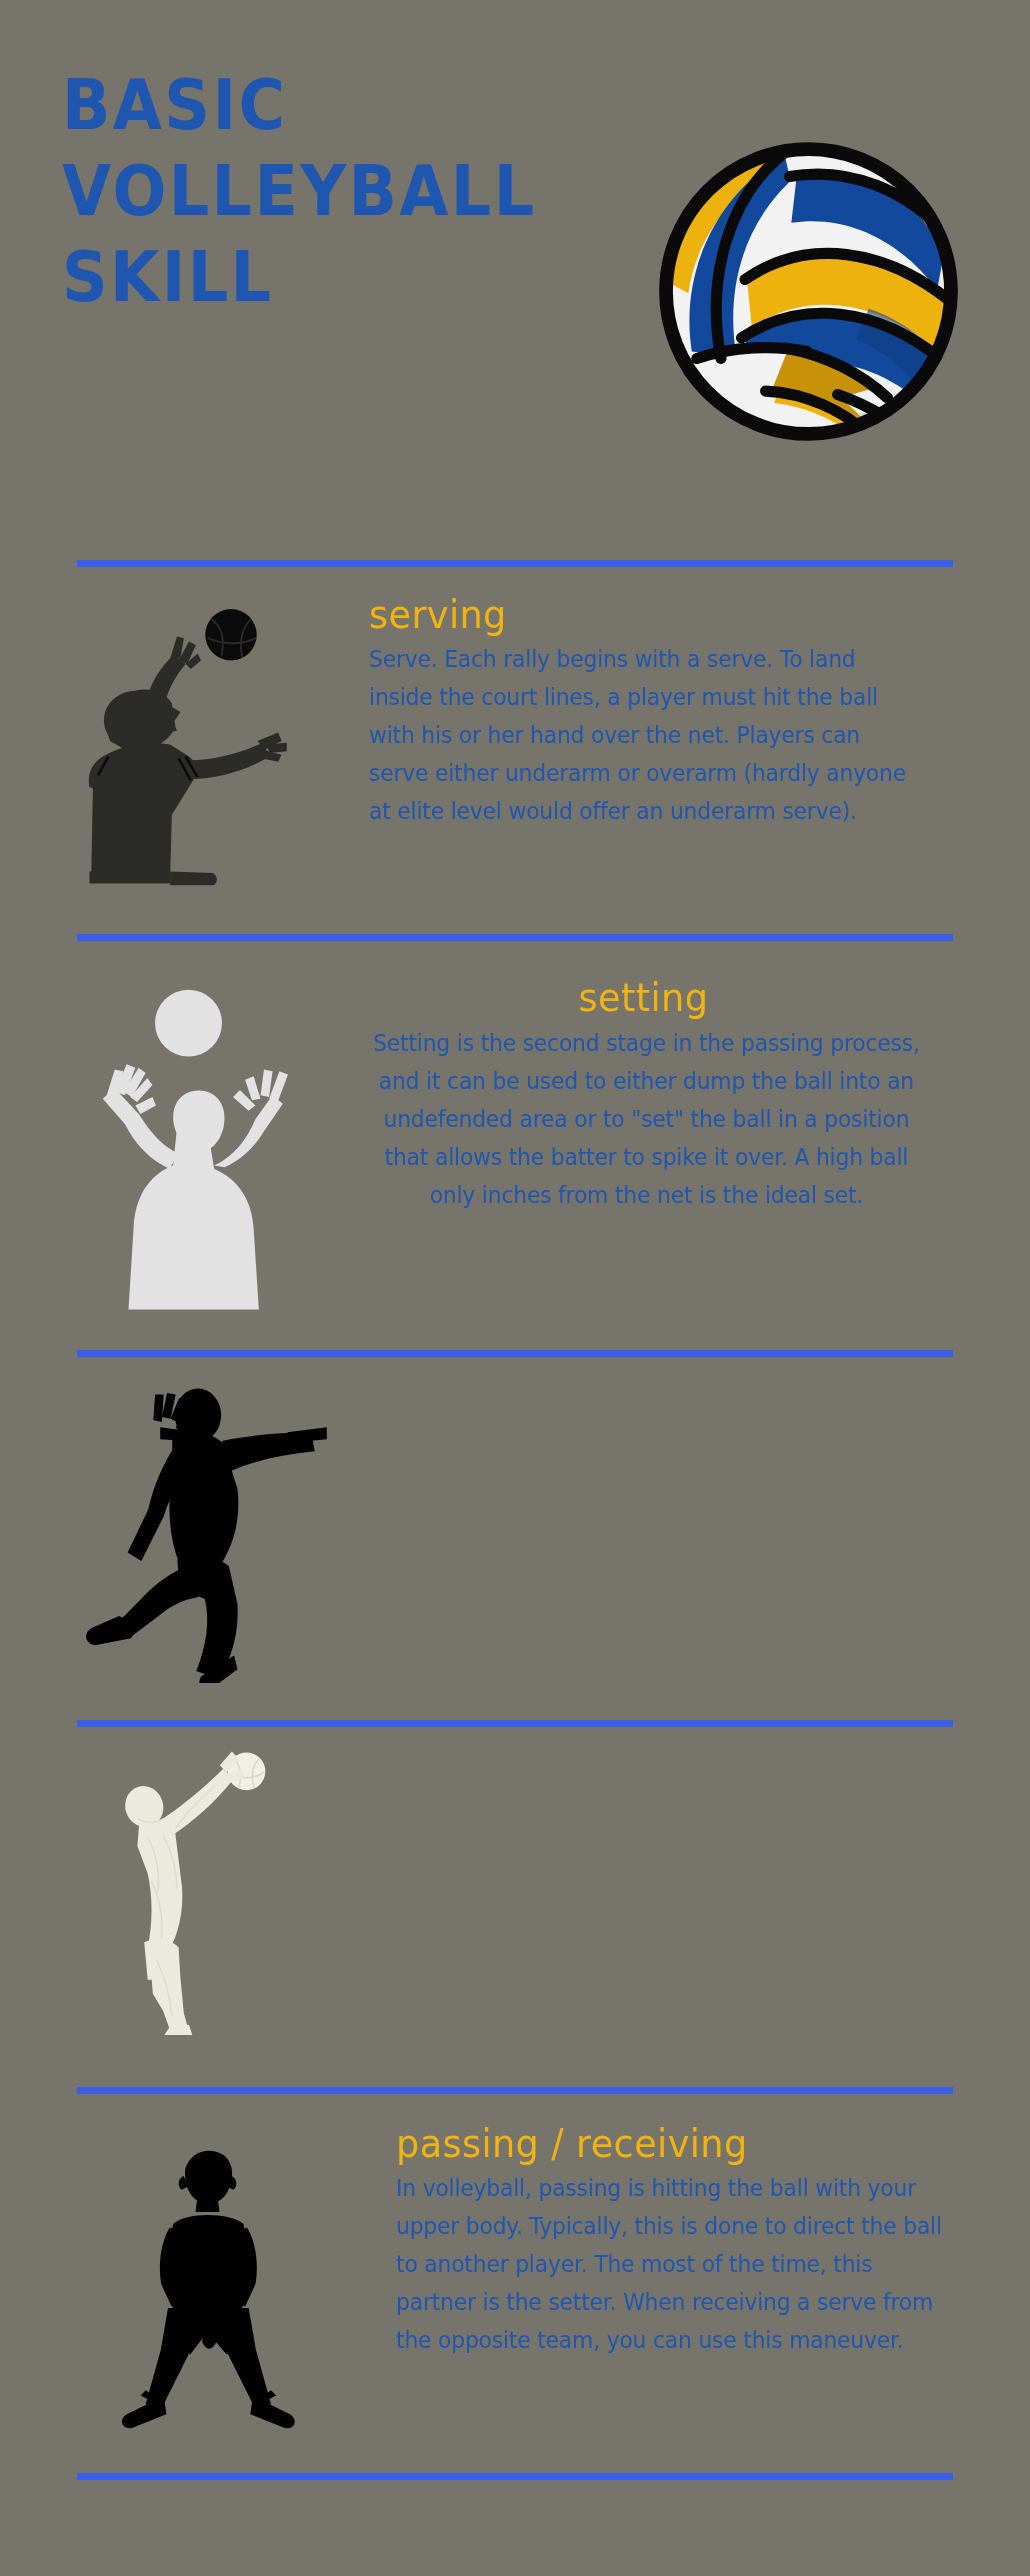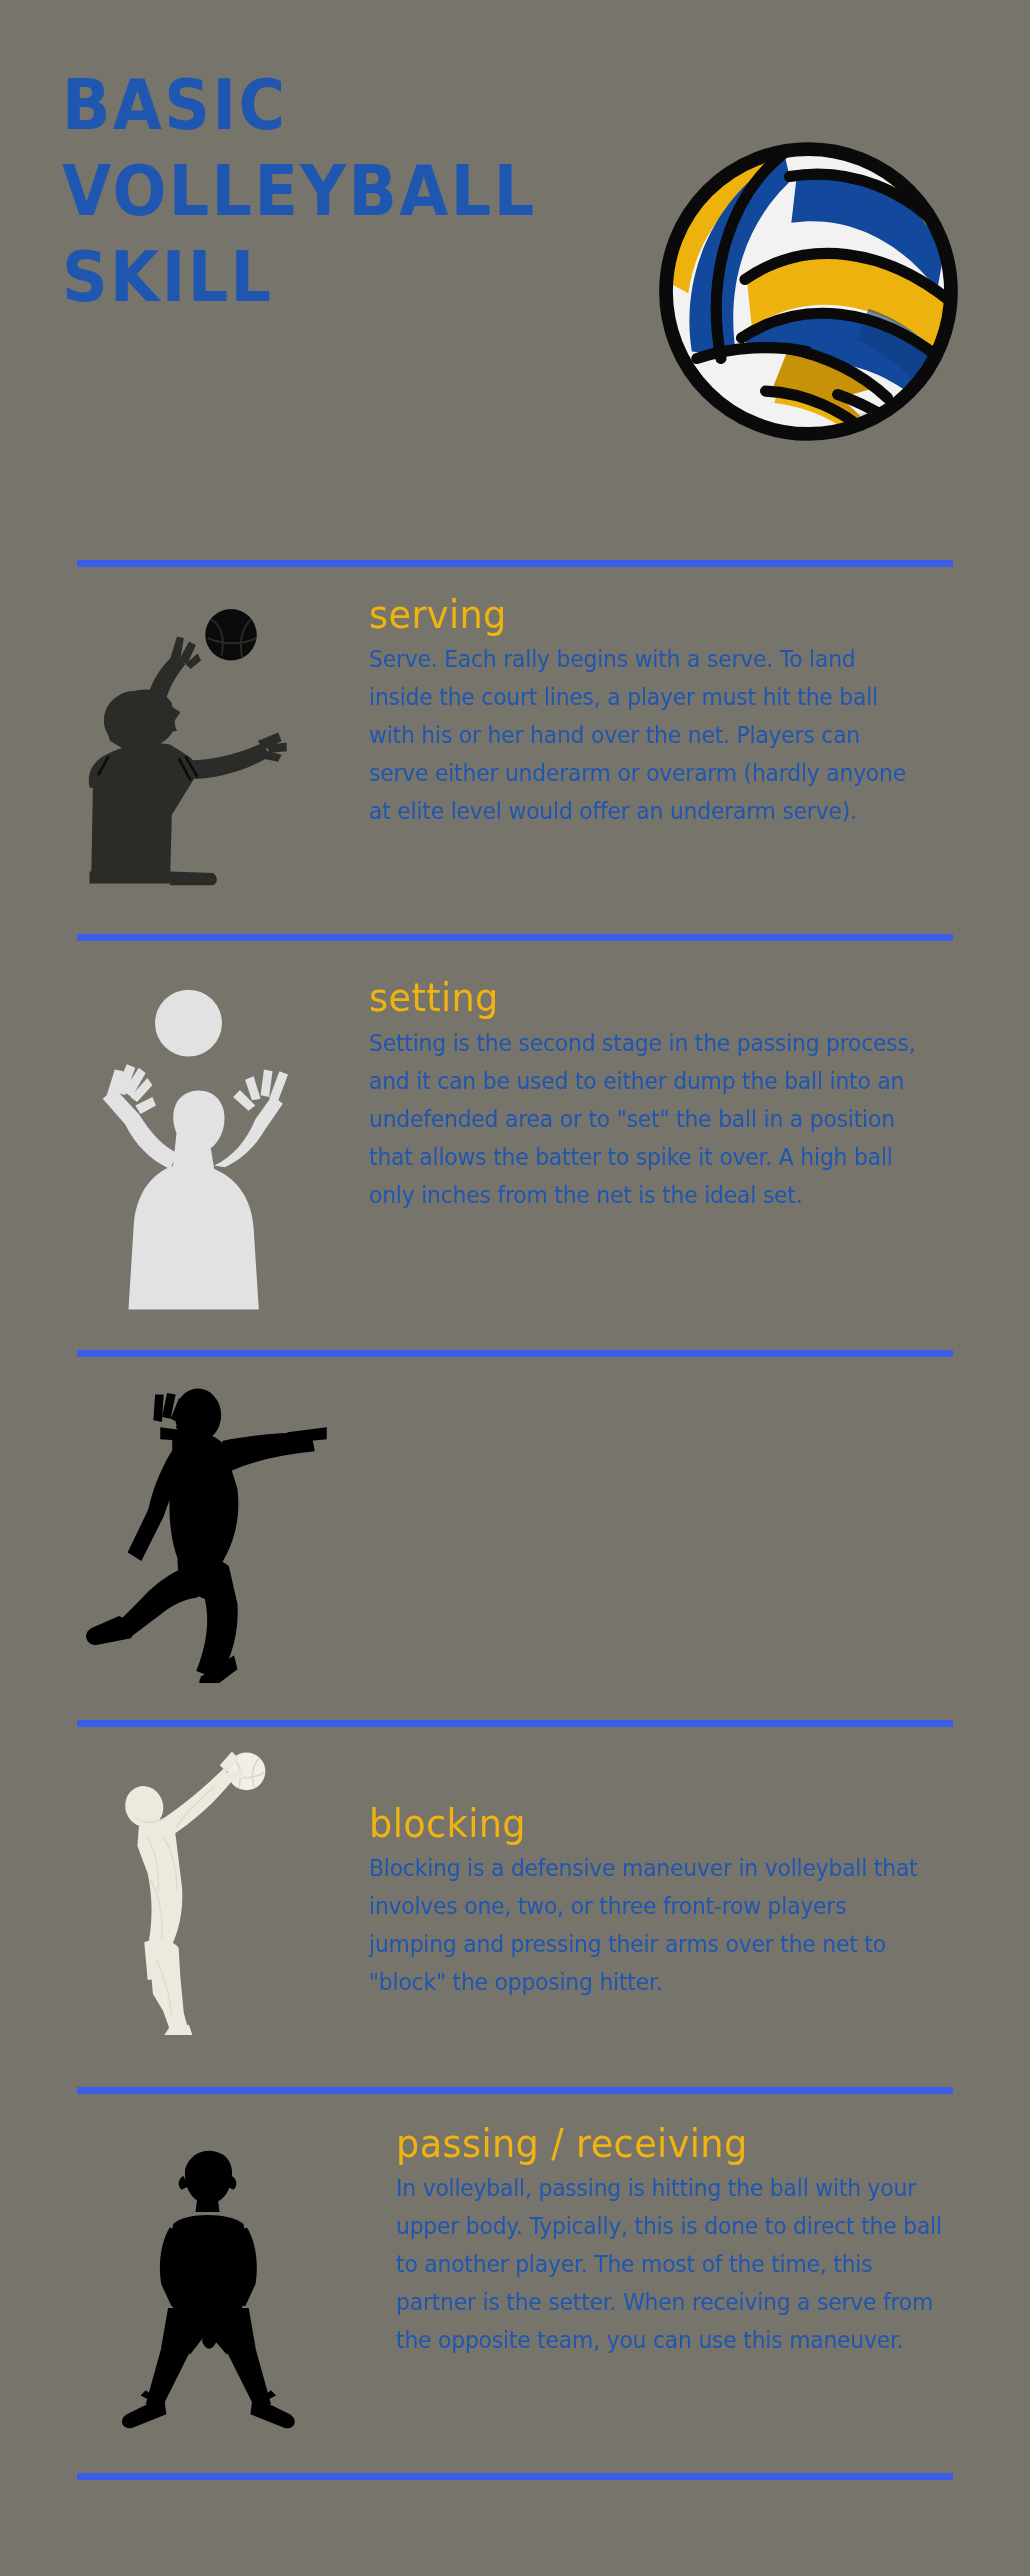--- a/index.html
+++ b/index.html
@@ -221,21 +221,21 @@
       </svg>
     </div>
     <div class="sec-text" style="top:0;">
       <h2 class="sec-heading">serving</h2>
       <p class="sec-body">Serve. Each rally begins with a serve. To land inside the court lines, a player must hit the ball with his or her hand over the net. Players can serve either underarm or overarm (hardly anyone at elite level would offer an underarm serve).</p>
     </div>
   </div>
 
   <div class="divider" style="top:934px;"></div>
 
-  <div class="section" style="top:970px; height:361px;">
+  <div class="section" style="top:970px; height:361px;text-align:center;">
     <div class="sec-figure" style="left:77px; top:0;">
       <svg viewBox="0 0 260 400" width="223" height="343" aria-hidden="true">
         <g fill="#e2e2e2">
 
           <circle cx="130" cy="62" r="39"></circle>
 
           <path d="M60 396 L 66 300 C 68 262 86 238 112 228 L 116 190 C 108 172 112 148 132 142 C 154 136 172 150 172 172 C 172 188 166 200 156 208 L 160 232 C 188 244 204 268 206 302 L 212 396 Z"></path>
 
           <path d="M108 232 C 86 222 68 204 56 180 L 30 150 L 44 138 L 72 168 C 86 190 100 206 118 214 Z"></path>
 
@@ -328,24 +328,20 @@
         <g fill="none" stroke="#ddd9c8" stroke-width="1.6" opacity="0.9">
           <path d="M52 110 C 62 128 66 150 64 174"></path>
           <path d="M70 108 C 80 126 86 148 86 170"></path>
           <path d="M56 160 C 66 180 70 204 68 228"></path>
           <path d="M62 252 C 72 272 78 296 80 318"></path>
           <path d="M40 88 C 50 94 60 94 70 88"></path>
           <path d="M84 100 C 96 82 112 66 130 50"></path>
         </g>
       </svg>
     </div>
-    <div class="sec-text" style="top:58px;">
-      <h2 class="sec-heading">blocking</h2>
-      <p class="sec-body">Blocking is a defensive maneuver in volleyball that involves one, two, or three front-row players jumping and pressing their arms over the net to "block" the opposing hitter.</p>
-    </div>
   </div>
 
   <div class="divider" style="top:2087px;"></div>
 
   <div class="section" style="top:2121px; height:361px;margin-left:27px;">
     <div class="sec-figure" style="left:69px; top:17px;">
       <svg viewBox="0 0 260 340" width="223" height="292" aria-hidden="true">
         <g fill="#000000">
 
           <path d="M104 36 C 110 16 130 10 146 18 C 158 24 162 40 156 56 C 152 70 140 78 128 76 C 112 74 102 58 104 36 Z"></path>

